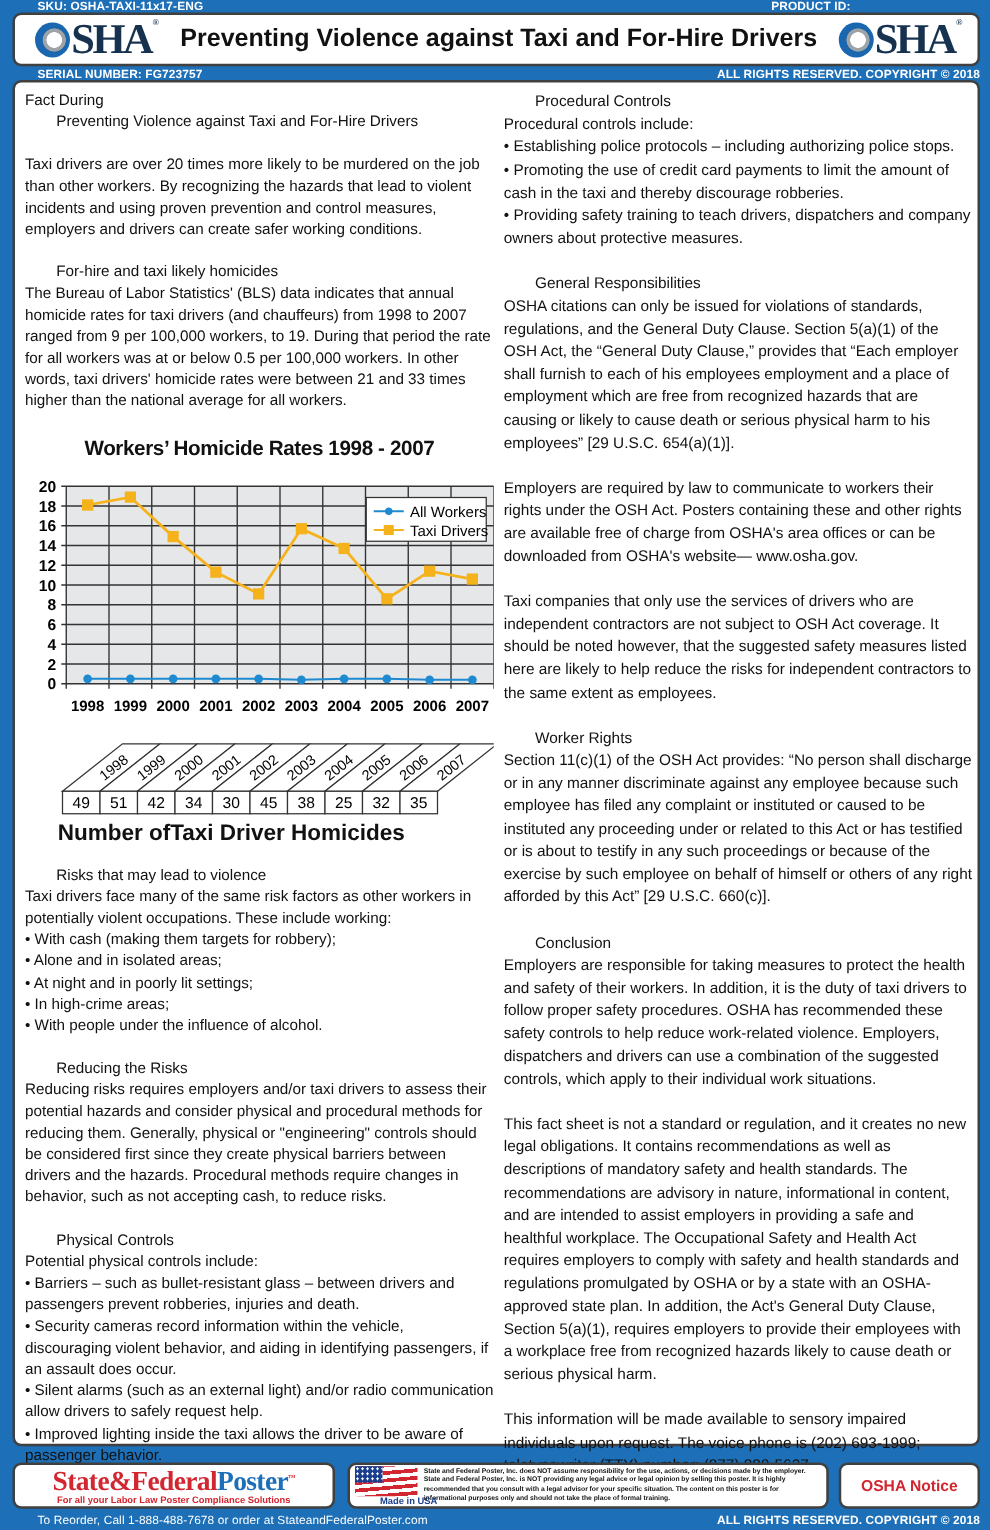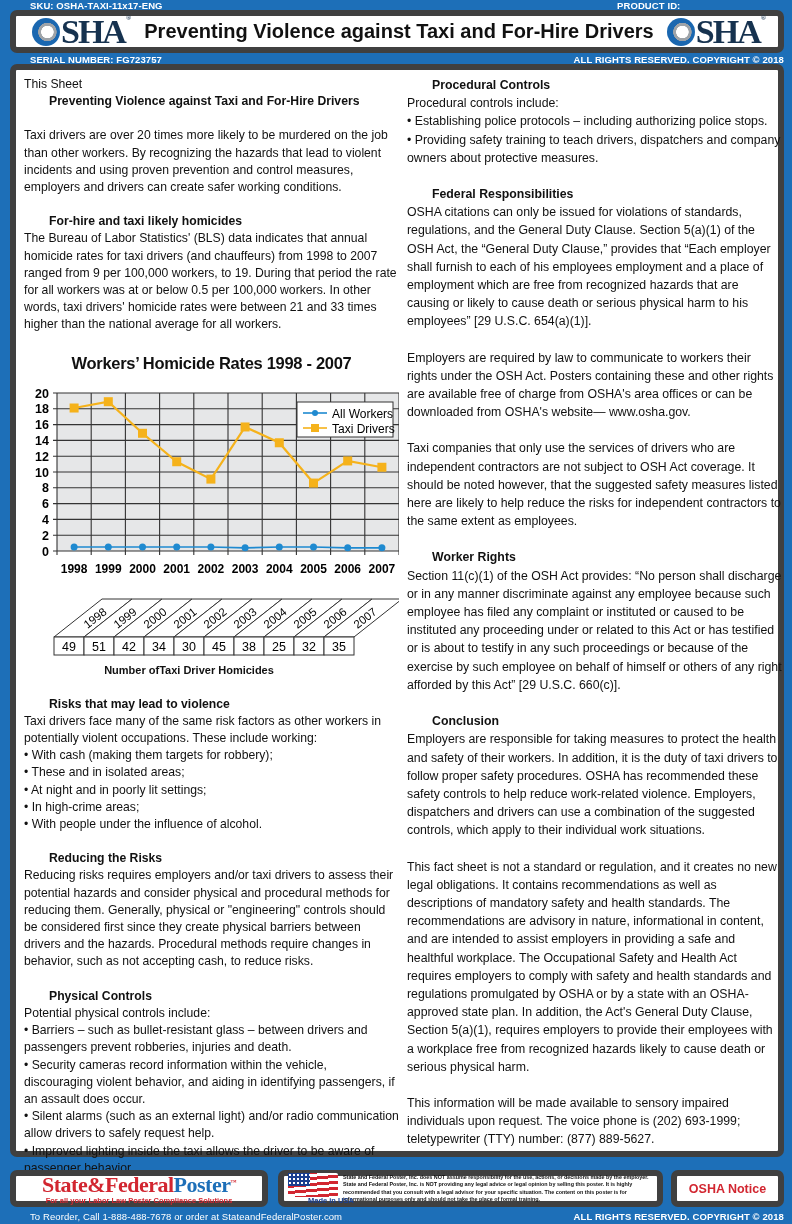--- a/index.html
+++ b/index.html
@@ -1,35 +1,35 @@
 <!DOCTYPE html>
 <html><head>
 <meta charset="utf-8">
 <style>
   * { box-sizing: border-box; margin: 0; padding: 0; }
   html, body { width: 792px; height: 1224px; overflow: hidden; }
   body { background: #1d6fb8; font-family: "Liberation Sans", sans-serif; color: #111; position: relative; }
   .meta { position: absolute; color: #fff; font-size: 9.5px; font-weight: bold; letter-spacing: 0.1px; margin-left: 24px; }
-  .box { position: absolute; background: #fff; border: 6px solid #404040; border-radius: 7px; }
+  .box { position: absolute; background: #fff; border: 2px solid #404040; border-radius: 7px; }
   .header-box { left: 10px; top: 10px; width: 774px; height: 43px; display: flex; align-items: center; justify-content: space-between; padding: 0 12px 0 16px; }
   .osha-logo { font-family: "Liberation Serif", serif; font-weight: bold; font-size: 34px; color: #16324f; letter-spacing: -2px; line-height: 1; display: flex; align-items: center; position: relative; }
   .osha-logo .o { display: inline-block; width: 28px; height: 28px; border-radius: 50%; background: radial-gradient(circle at 55% 50%, #fff 0 6px, #9ea3a8 6.5px 9px, #1a67b0 9.5px); margin-right: 1px; }
   .osha-logo sup { font-size: 7px; letter-spacing: 0; margin-left: 1px; align-self: flex-start; }
   .header-title { font-size: 20px; font-weight: bold; color: #111; flex: 1; text-align: center; }
   .content-box { left: 10px; top: 64px; width: 774px; height: 1093px; }
   .col { position: absolute; top: 6px; font-size: 12.2px; line-height: 17.2px; }
   .col-left { left: 8px; width: 375px; }
   .col-right { left: 391px; width: 375px; line-height: 18.2px; font-size: 12.3px; }
   .col p { margin: 0; }
   .gap { height: 17px; }
-  .h { font-weight: bold; padding-left: 25px; }
+  .h { font-weight: normal; padding-left: 25px; }
   .chart { position: relative; width: 375px; height: 330px; margin-top: 12px; }
   .chart-title { position: absolute; top: 9px; left: 0; width: 375px; text-align: center; font-weight: bold; font-size: 16.5px; letter-spacing: -0.3px; }
   .chart svg { position: absolute; left: 0; top: 0; }
-  .table-caption { position: absolute; left: 0; width: 330px; text-align: center; font-weight: bold; font-size: 11px; top: 316px; }
+  .table-caption { position: absolute; left: 0; width: 330px; text-align: center; font-weight: bold; font-size: 18px; top: 316px; }
   .footer-logo-box { left: 10px; top: 1170px; width: 258px; height: 37px; display: flex; flex-direction: column; align-items: center; justify-content: center; }
   .sfp-title { font-family: "Liberation Serif", serif; font-weight: bold; font-size: 22px; line-height: 20px; color: #d22630; letter-spacing: -0.5px; }
   .sfp-title .p { color: #1d6fb8; }
   .sfp-title sup { font-size: 6px; color: #d22630; }
   .sfp-tag { font-size: 7.5px; color: #d22630; font-weight: bold; line-height: 9px; }
   .disclaimer-box { left: 278px; top: 1170px; width: 385px; height: 37px; display: flex; align-items: center; padding: 2px 4px; gap: 5px; }
   .flag { width: 50px; height: 32px; position: relative; flex: none; }
   .flag-stripes { position: absolute; left: 0; top: 0; width: 50px; height: 24px; background: repeating-linear-gradient(175deg, #d22630 0 3px, #fff 3px 6px); border-radius: 2px; }
   .flag-union { position: absolute; left: 0; top: 0; width: 22px; height: 13px; background: #1a3f8f; background-image: radial-gradient(#fff 0.8px, transparent 1px); background-size: 4px 4px; }
   .flag-label { position: absolute; left: 0; bottom: 0; font-size: 7.5px; font-weight: bold; color: #1a3f8f; white-space: nowrap; padding-left: 20px; }
@@ -55,21 +55,21 @@
       <span>SHA</span>
       <sup>®</sup>
   </div>
 </div>
 
 <div class="meta" style="left:6px;top:54px;">SERIAL NUMBER: FG723757</div>
 <div class="meta" style="right:8px;top:54px;">ALL RIGHTS RESERVED. COPYRIGHT © 2018</div>
 
 <div class="box content-box">
   <div class="col col-left">
-    <p>This Sheet</p>
+    <p>Fact During</p>
     <p class="h">Preventing Violence against Taxi and For-Hire Drivers</p>
     <div class="gap"></div>
     <p>Taxi drivers are over 20 times more likely to be murdered on the job than other workers. By recognizing the hazards that lead to violent incidents and using proven prevention and control measures, employers and drivers can create safer working conditions.</p>
     <div class="gap"></div>
     <p class="h">For-hire and taxi likely homicides</p>
     <p>The Bureau of Labor Statistics' (BLS) data indicates that annual homicide rates for taxi drivers (and chauffeurs) from 1998 to 2007 ranged from 9 per 100,000 workers, to 19. During that period the rate for all workers was at or below 0.5 per 100,000 workers. In other words, taxi drivers' homicide rates were between 21 and 33 times higher than the national average for all workers.</p>
 
     <div class="chart">
       <div class="chart-title">Workers’ Homicide Rates 1998 - 2007</div>
       <svg id="chart-svg" width="375" height="330">
@@ -187,43 +187,44 @@
           <rect x="300" y="291" width="30" height="18" fill="#fff" stroke="#333" stroke-width="1"></rect>
           <text x="315" y="304.5" text-anchor="middle" font-size="12.5" font-family="Liberation Sans, sans-serif">35</text>
         </svg>
       <div class="table-caption">Number ofTaxi Driver Homicides</div>
     </div>
 
     <div style="height:20px"></div>
     <p class="h">Risks that may lead to violence</p>
     <p>Taxi drivers face many of the same risk factors as other workers in potentially violent occupations. These include working:</p>
     <p>• With cash (making them targets for robbery);</p>
-    <p>• These and in isolated areas;</p>
+    <p>• Alone and in isolated areas;</p>
     <p>• At night and in poorly lit settings;</p>
     <p>• In high-crime areas;</p>
     <p>• With people under the influence of alcohol.</p>
     <div class="gap"></div>
     <p class="h">Reducing the Risks</p>
     <p>Reducing risks requires employers and/or taxi drivers to assess their potential hazards and consider physical and procedural methods for reducing them. Generally, physical or "engineering" controls should be considered first since they create physical barriers between drivers and the hazards. Procedural methods require changes in behavior, such as not accepting cash, to reduce risks.</p>
     <div class="gap"></div>
     <p class="h">Physical Controls</p>
     <p>Potential physical controls include:</p>
     <p>• Barriers – such as bullet-resistant glass – between drivers and passengers prevent robberies, injuries and death.</p>
     <p>• Security cameras record information within the vehicle, discouraging violent behavior, and aiding in identifying passengers, if an assault does occur.</p>
     <p>• Silent alarms (such as an external light) and/or radio communication allow drivers to safely request help.</p>
     <p>• Improved lighting inside the taxi allows the driver to be aware of passenger behavior.</p>
   </div>
 
   <div class="col col-right">
     <p class="h">Procedural Controls</p>
     <p>Procedural controls include:</p>
     <p>• Establishing police protocols – including authorizing police stops.</p>
+    <p>• Promoting the use of credit card payments to limit the amount of cash in the taxi and thereby discourage robberies.</p>
     <p>• Providing safety training to teach drivers, dispatchers and company owners about protective measures.</p>
     <div class="gap" style="height:18px"></div>
-    <p class="h">Federal Responsibilities</p>
+    <p class="h">General Responsibilities</p>
     <p>OSHA citations can only be issued for violations of standards, regulations, and the General Duty Clause. Section 5(a)(1) of the OSH Act, the “General Duty Clause,” provides that “Each employer shall furnish to each of his employees employment and a place of employment which  are free from recognized hazards that are causing or likely to cause death or serious physical harm to his employees” [29 U.S.C. 654(a)(1)].</p>
     <div class="gap" style="height:18px"></div>
     <p>Employers are required by law to communicate to workers their rights under the OSH Act. Posters containing these and other rights are available free of charge from OSHA's area offices or can be downloaded from OSHA's website— www.osha.gov.</p>
     <div class="gap" style="height:18px"></div>
     <p>Taxi companies that only use the services of drivers who are independent contractors are not subject to OSH Act coverage. It should be noted however, that the suggested safety measures listed here are likely to help reduce the risks for independent contractors to the same extent as employees.</p>
     <div class="gap" style="height:18px"></div>
     <p class="h">Worker Rights</p>
     <p>Section 11(c)(1) of the OSH Act provides: “No person shall discharge or in any manner discriminate against any employee because such employee has filed any complaint or instituted or caused to be instituted any proceeding under or related to this Act or has testified or is about to testify in any such proceedings or because of the exercise by such employee on behalf of himself or others of any right afforded by this Act” [29 U.S.C. 660(c)].</p>
     <div class="gap" style="height:18px"></div>
     <p class="h">Conclusion</p>

